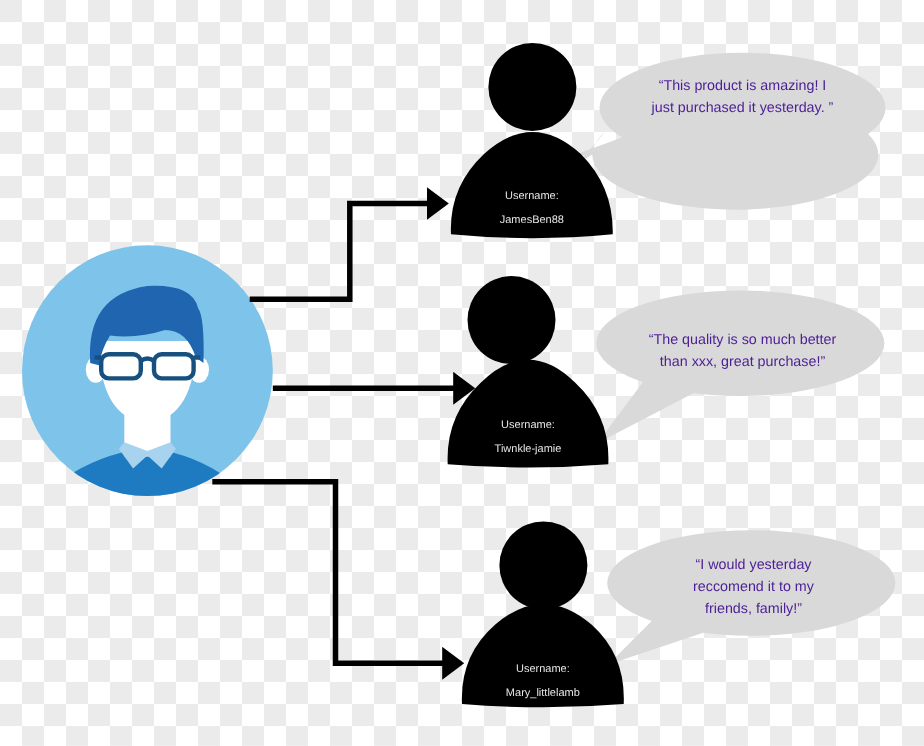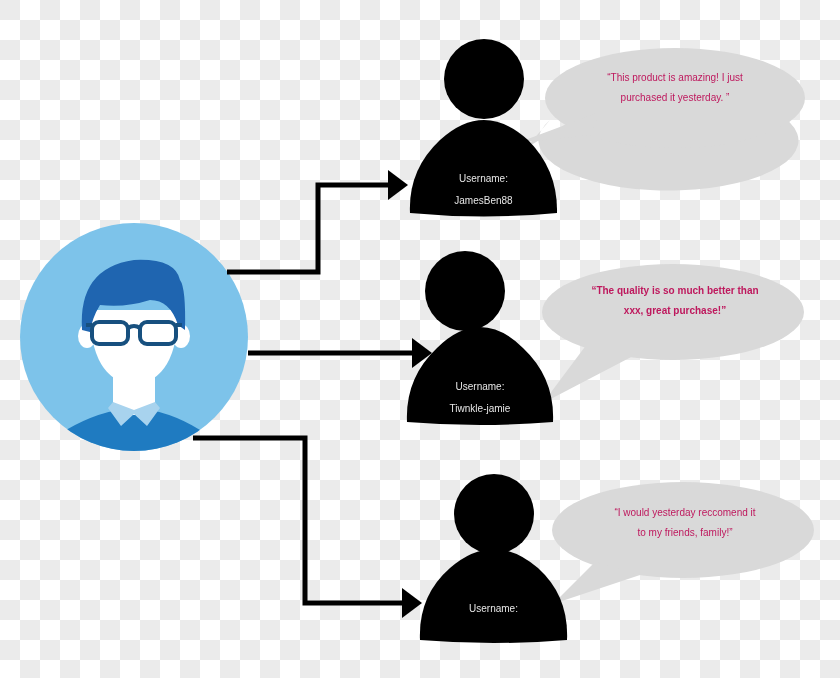--- a/index.html
+++ b/index.html
@@ -13,22 +13,22 @@
       background-position: 20px 0, 0 20px;
       font-family: "DejaVu Sans", sans-serif;
     }
     #stage { position: absolute; left: 0; top: 0; width: 840px; height: 678px; }
     .label {
       position: absolute; text-align: center; color: #e6e6e6;
       font-family: "Liberation Sans", sans-serif; font-size: 10px; line-height: 22px;
       white-space: nowrap;
     }
     .quote {
-      position: absolute; text-align: center; color: #be185d;
-      font-family: "Liberation Sans", sans-serif; font-size: 10px; line-height: 20px;
+      position: absolute; text-align: center; color: #4c1d95;
+      font-family: "Liberation Sans", sans-serif; font-size: 13px; line-height: 20px;
     }
   </style>
 </head>
 <body>
 
 <svg id="stage" viewBox="0 0 840 678" xmlns="http://www.w3.org/2000/svg">
   <defs>
     <marker id="arrowhead" markerWidth="6" markerHeight="6" refX="2" refY="3" orient="auto" markerUnits="strokeWidth">
       <path d="M0,0 L4,3 L0,6 z" fill="#000"></path>
     </marker>
@@ -94,17 +94,18 @@
 <div class="label" style="left:410px; top:168px; width:147px;">
   <div>Username:</div>
   <div>JamesBen88</div>
 </div>
 <div class="label" style="left:407px; top:376px; width:146px;">
   <div>Username:</div>
   <div>Tiwnkle-jamie</div>
 </div>
 <div class="label" style="left:420px; top:598px; width:147px;">
   <div>Username:</div>
+  <div>Mary_littlelamb</div>
 </div>
 
 <div class="quote" style="left:590px; top:68px; width:170px;">“This product is amazing! I just purchased it yesterday. ”</div>
-<div class="quote" style="left:585px; top:281px; width:180px;font-weight:bold;">“The quality is so much better than xxx, great purchase!”</div>
+<div class="quote" style="left:585px; top:299px; width:180px;">“The quality is so much better than xxx, great purchase!”</div>
 <div class="quote" style="left:610px; top:503px; width:150px;">“I would yesterday reccomend it to my friends, family!”</div>
 
 </body></html>

